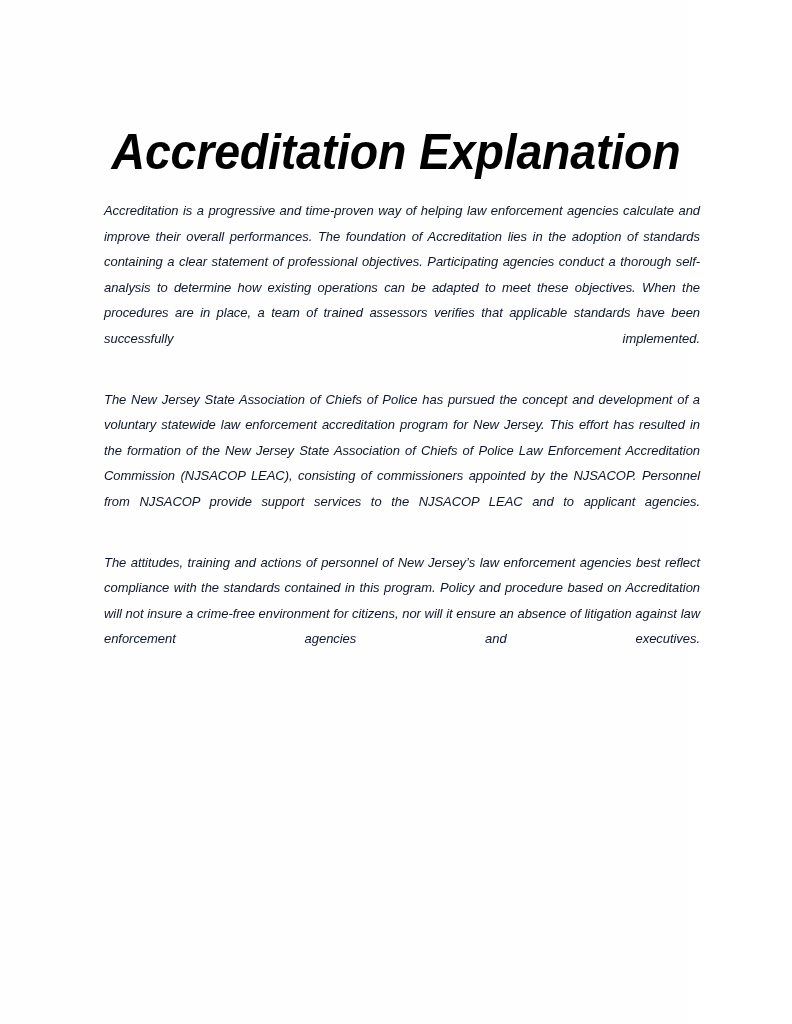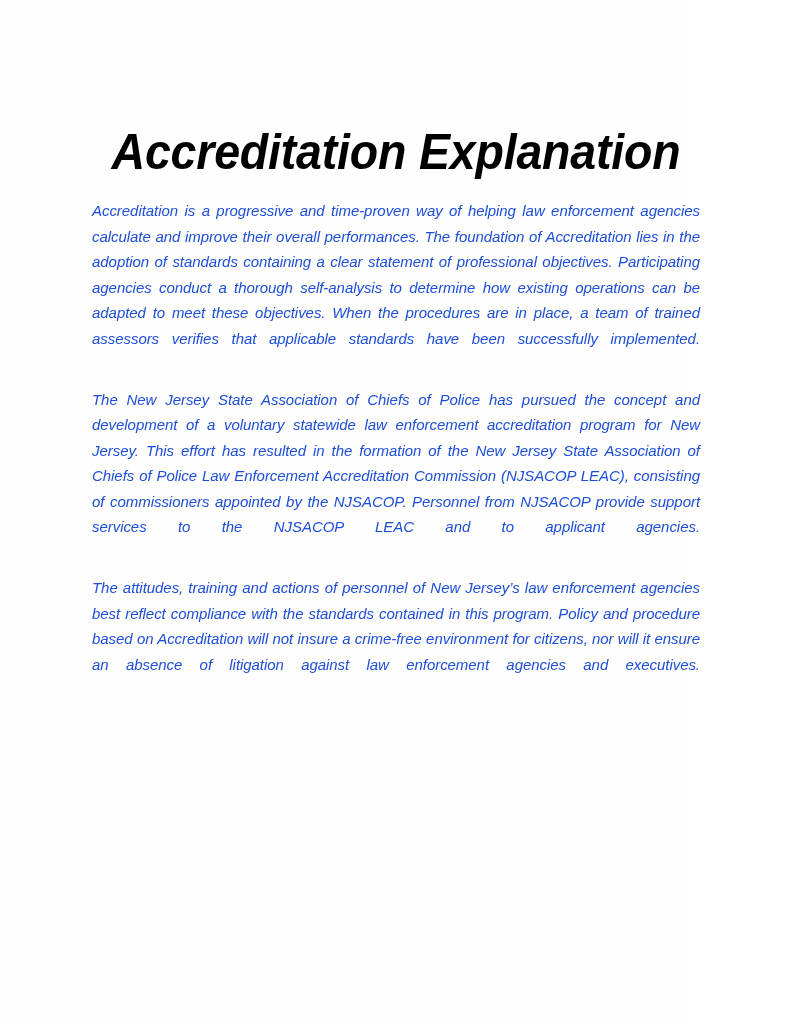--- a/index.html
+++ b/index.html
@@ -47,27 +47,27 @@
   }
 
   .body-block {
     position: absolute;
     top: 198px;
     left: 92px;
     width: 608px;
   }
 
   .para {
-    margin: 0 0 10px 0;
+    margin: 0 0 10px 12px;
     font-family: "Liberation Sans", "DejaVu Sans", sans-serif;
-    font-size: 15px;
+    font-size: 13px;
     font-style: italic;
     font-weight: normal;
     line-height: 25.5px;
-    color: #1d4ed8;
+    color: #0f172a;
     text-align: justify;
     text-justify: inter-word;
     letter-spacing: -0.05px;
     word-spacing: 0px;
     -moz-font-feature-settings: "kern";
   }
 
   .para:last-child {
     margin-bottom: 0;
   }

